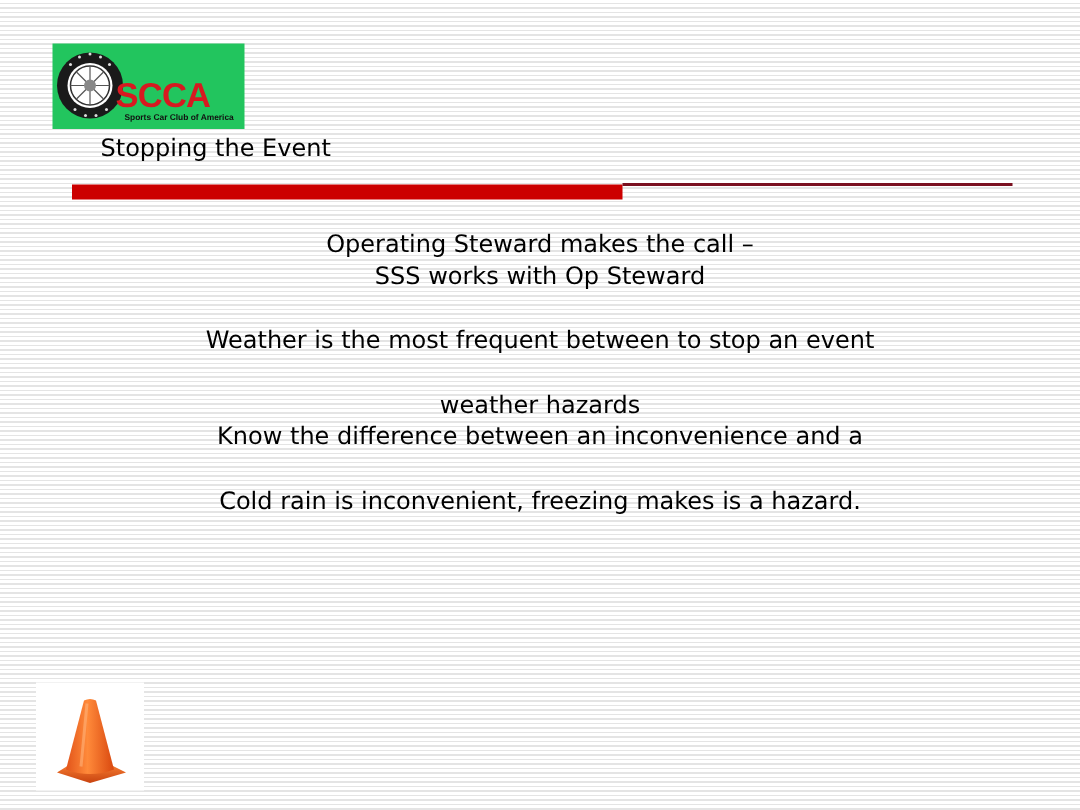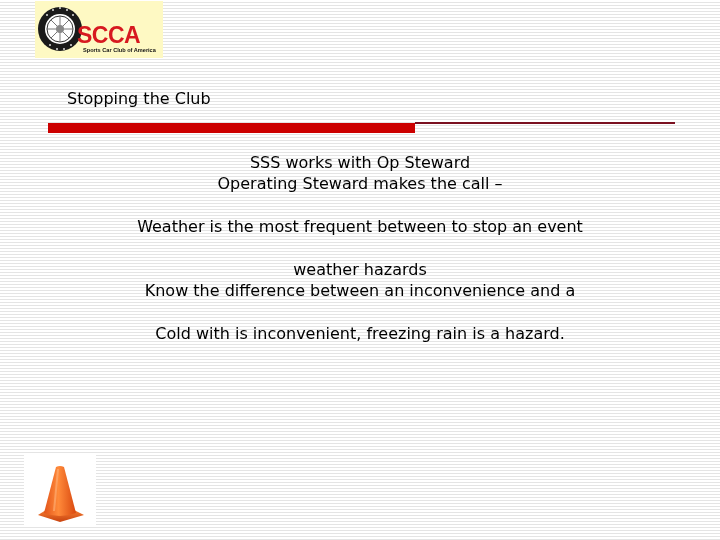--- a/index.html
+++ b/index.html
@@ -18,24 +18,24 @@
         to bottom,
         #ffffff 0px,
         #ffffff 2px,
         #e4e4e4 2px,
         #e4e4e4 3px
       );
     }
     .logo {
       position: absolute;
       left: 35px;
-      top: 1px;
+      top: 29px;
       width: 128px;
       height: 57px;
-      background: #fef9c3;
+      background: #22c55e;
     }
     .logo svg { display: block; }
 
     .slide-title {
       position: absolute;
       left: 67px;
       top: 88px;
       font-size: 16px;
       line-height: 22px;
       white-space: nowrap;
@@ -107,38 +107,38 @@
         <circle cx="22" cy="48" r="1"></circle>
         <circle cx="29" cy="48" r="1"></circle>
       <circle cx="36" cy="44" r="1"></circle>
     </g>
 
     <text x="42" y="42" font-family="Liberation Sans, sans-serif" font-weight="bold" font-size="23" fill="#d71920" letter-spacing="-0.5">SCCA</text>
     <text x="48" y="51" font-family="Liberation Sans, sans-serif" font-weight="bold" font-size="5.6" fill="#111">Sports Car Club of America</text>
   </svg>
 </div>
 
-<div class="slide-title">Stopping the Club</div>
+<div class="slide-title">Stopping the Event</div>
 
 <div class="rule-thick"></div>
 <div class="rule-thin"></div>
 
 <div class="body-text p1">
+  <span>Operating Steward makes the call –</span>
   <span>SSS works with Op Steward</span>
-  <span>Operating Steward makes the call –</span>
 </div>
 <div class="body-text p2">
   <span>Weather is the most frequent between to stop an event</span>
 </div>
 <div class="body-text p3">
   <span>weather hazards</span>
   <span>Know the difference between an inconvenience and a</span>
 </div>
 <div class="body-text p4">
-  <span>Cold with is inconvenient, freezing rain is a hazard.</span>
+  <span>Cold rain is inconvenient, freezing makes is a hazard.</span>
 </div>
 
 <div class="cone-box">
   <svg width="72" height="72" viewBox="0 0 72 72">
     <defs>
       <linearGradient id="coneGrad" x1="0" x2="1" y1="0" y2="0">
         <stop offset="0" stop-color="#e2541a"></stop>
         <stop offset="0.45" stop-color="#ff8a3a"></stop>
         <stop offset="1" stop-color="#d9480f"></stop>
       </linearGradient>

